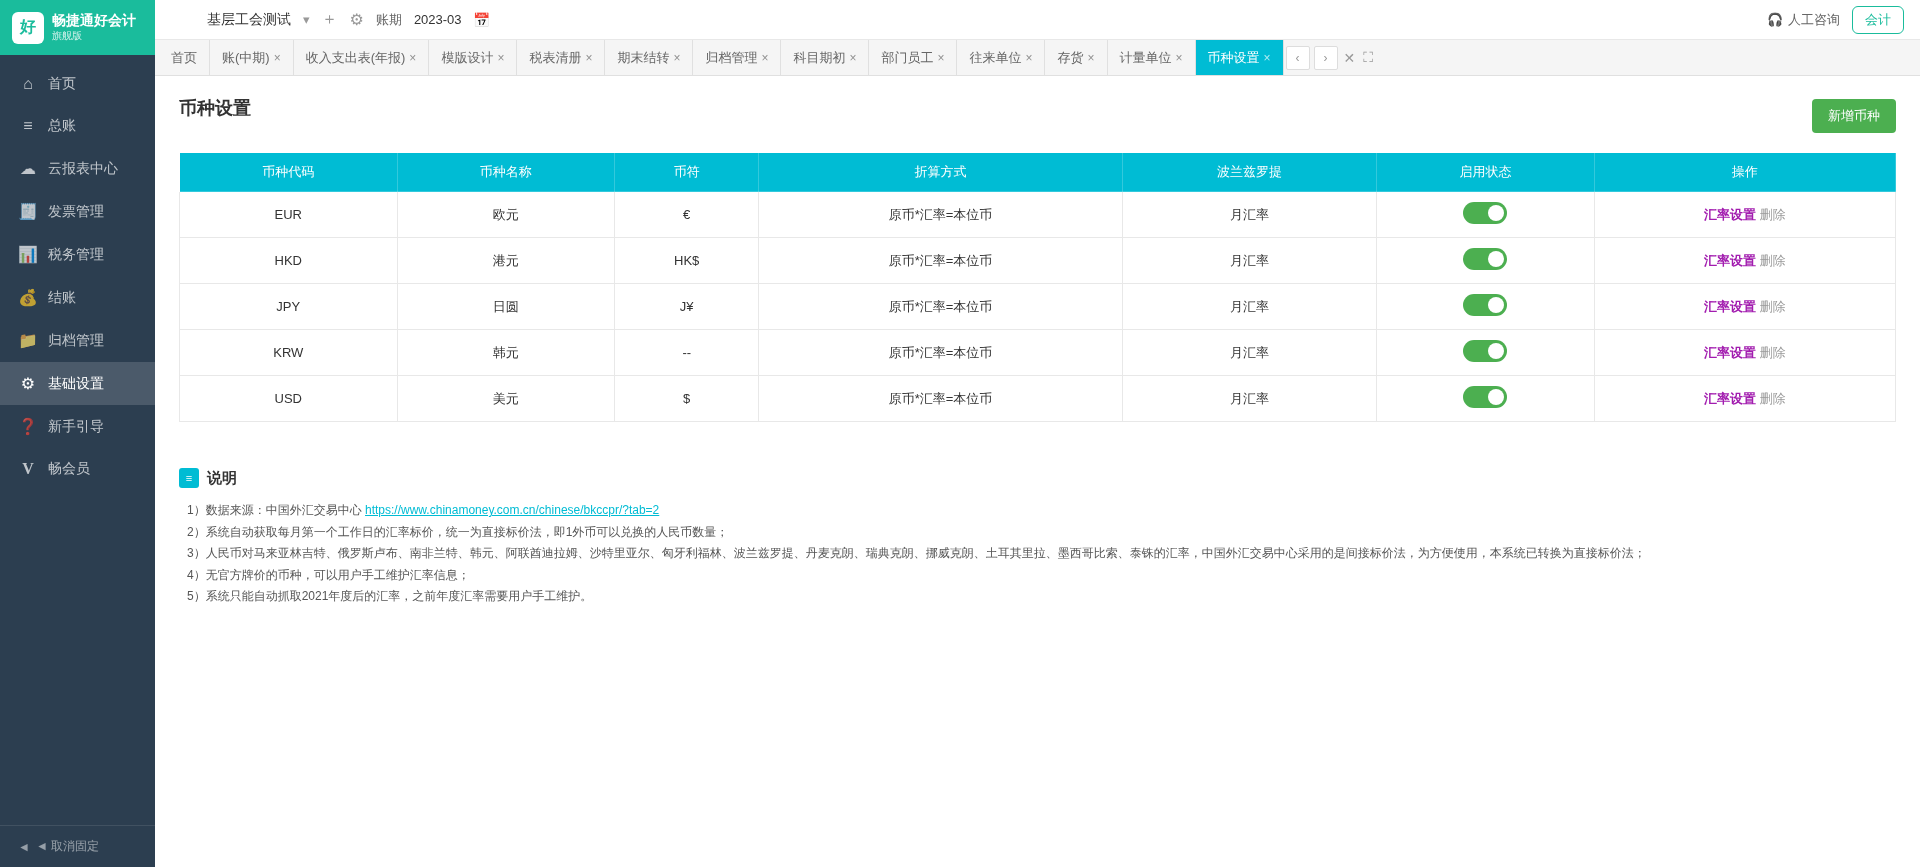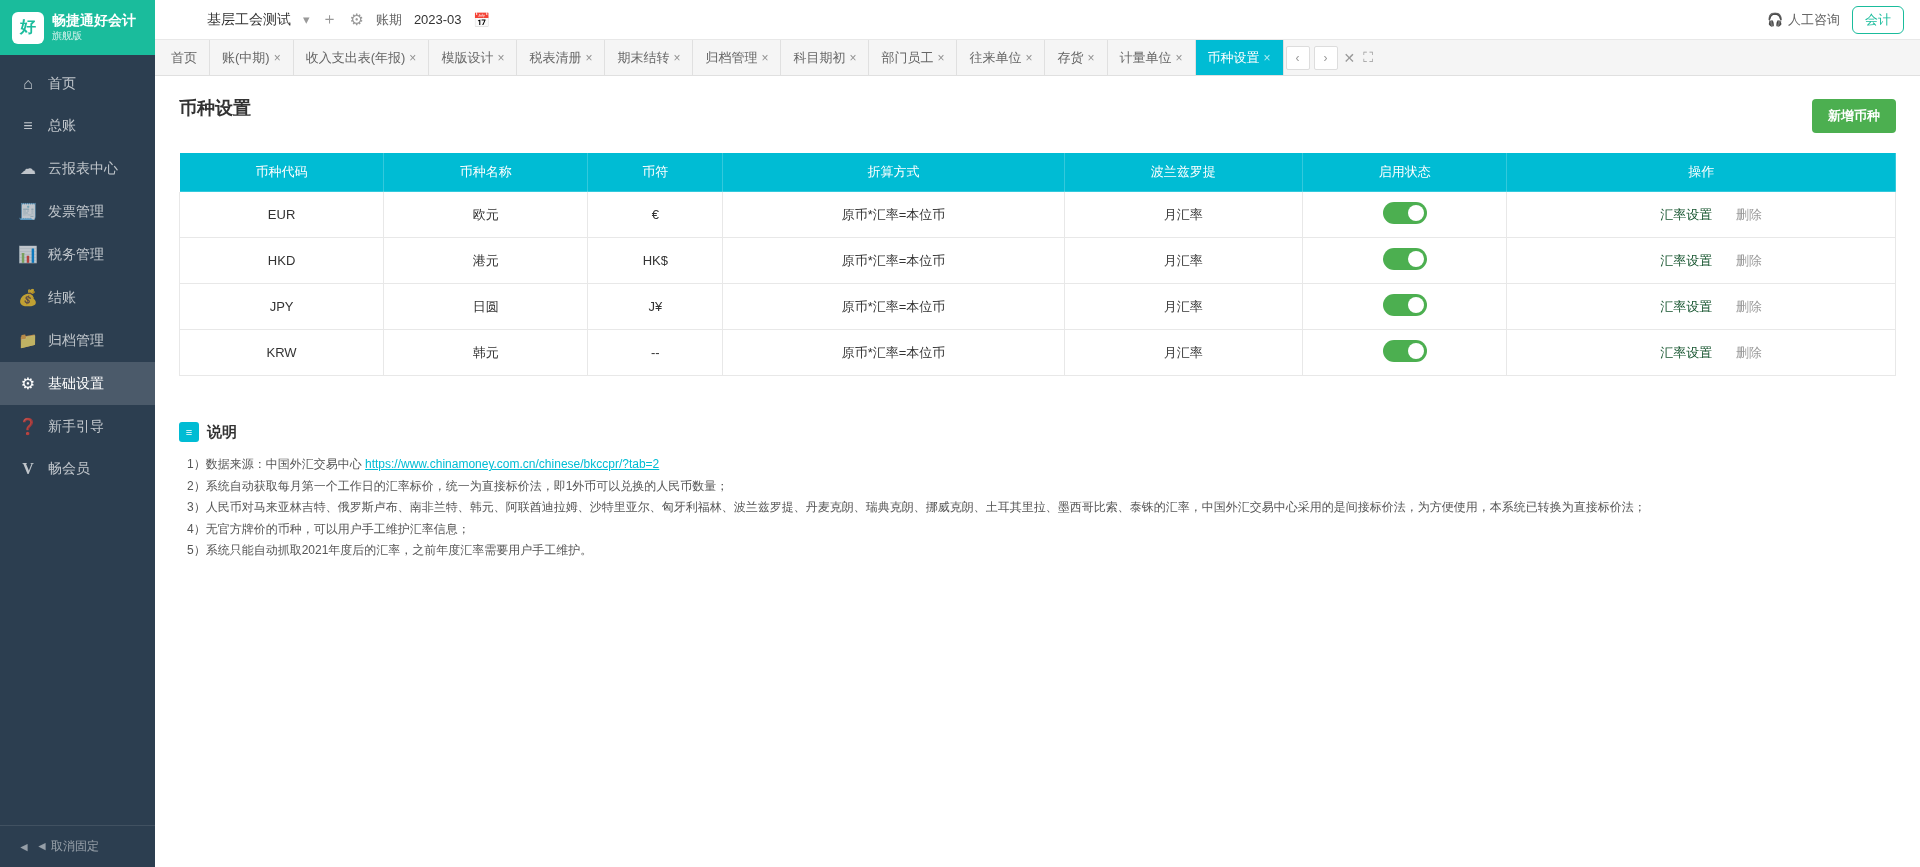--- a/index.html
+++ b/index.html
@@ -39,27 +39,27 @@
     .tab-item.active { background: #00bcd4; color: white; }
     .tab-close { font-size: 12px; color: inherit; opacity: 0.7; }
     .tab-nav-btn { width: 24px; height: 24px; display: flex; align-items: center; justify-content: center; color: #999; cursor: pointer; border: 1px solid #ddd; background: white; margin: 0 2px; border-radius: 2px; font-size: 12px; }
     .tab-close-all { color: #999; cursor: pointer; font-size: 14px; margin: 0 4px; }
     .tab-expand { color: #999; cursor: pointer; font-size: 14px; margin: 0 4px; }
 
     
     .content { flex: 1; overflow-y: auto; padding: 20px 24px; background: white; }
     .page-title { font-size: 18px; font-weight: bold; color: #333; margin-bottom: 16px; }
     .page-header { display: flex; align-items: center; justify-content: space-between; margin-bottom: 16px; }
-    .new-currency-btn { background: #4caf50; color: white; border: none; padding: 8px 16px; border-radius: 4px; font-size: 13px; cursor: pointer; font-weight: 700; }
+    .new-currency-btn { background: #4caf50; color: white; border: none; padding: 8px 16px; border-radius: 4px; font-size: 13px; cursor: pointer; font-weight: 400; }
 
     
     .data-table { width: 100%; border-collapse: collapse; border: 1px solid #e0e0e0; }
     .data-table th { background: #00bcd4; color: white; padding: 10px 12px; text-align: center; font-size: 13px; font-weight: 500; border: 1px solid rgba(255,255,255,0.2); }
     .data-table td { padding: 10px 12px; text-align: center; font-size: 13px; border: 1px solid #e8e8e8; color: #333; }
-    .link-btn { color: #14532d; cursor: pointer; text-decoration: none; margin: 0 20px; }
+    .link-btn { color: #a21caf; cursor: pointer; text-decoration: none; margin: 0 0; font-weight: bold; }
     .delete-btn { color: #999; cursor: pointer; }
     .toggle-on { display: inline-flex; width: 44px; height: 22px; background: #4caf50; border-radius: 11px; position: relative; align-items: center; }
     .toggle-on::after { content: ''; position: absolute; right: 3px; width: 16px; height: 16px; background: white; border-radius: 50%; }
 
     
     .notes-section { margin-top: 30px; padding: 16px 0; }
     .notes-title { display: flex; align-items: center; gap: 8px; font-size: 15px; font-weight: bold; color: #333; margin-bottom: 12px; }
     .notes-icon { width: 20px; height: 20px; background: #00bcd4; border-radius: 3px; display: flex; align-items: center; justify-content: center; color: white; font-size: 11px; }
     .notes-list { list-style: none; padding-left: 8px; }
     .notes-list li { font-size: 12px; color: #555; line-height: 1.8; }
@@ -269,20 +269,34 @@
     <td>原币*汇率=本位币</td>
     <td>月汇率</td>
     <td>
       <div class="toggle-on"></div>
     </td>
     <td>
       <span class="link-btn">汇率设置</span>
       <span class="delete-btn">删除</span>
     </td>
   </tr>
+          <tr>
+    <td>USD</td>
+    <td>美元</td>
+    <td>$</td>
+    <td>原币*汇率=本位币</td>
+    <td>月汇率</td>
+    <td>
+      <div class="toggle-on"></div>
+    </td>
+    <td>
+      <span class="link-btn">汇率设置</span>
+      <span class="delete-btn">删除</span>
+    </td>
+  </tr>
         </tbody>
     </table>
 
     <div class="notes-section">
       <div class="notes-title">
         <div class="notes-icon">≡</div>
         <span>说明</span>
       </div>
       <ul class="notes-list" id="notes-list">
       <li>1）数据来源：中国外汇交易中心 <a class="notes-link" href="#">https://www.chinamoney.com.cn/chinese/bkccpr/?tab=2</a></li>

